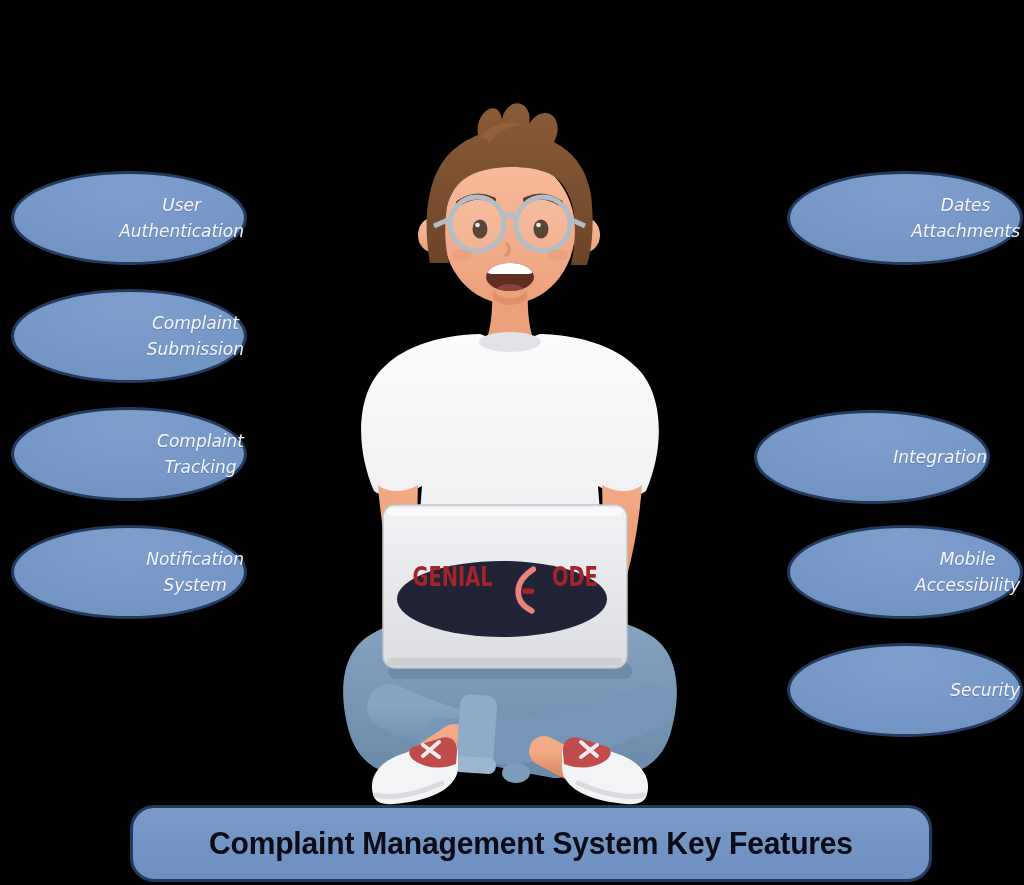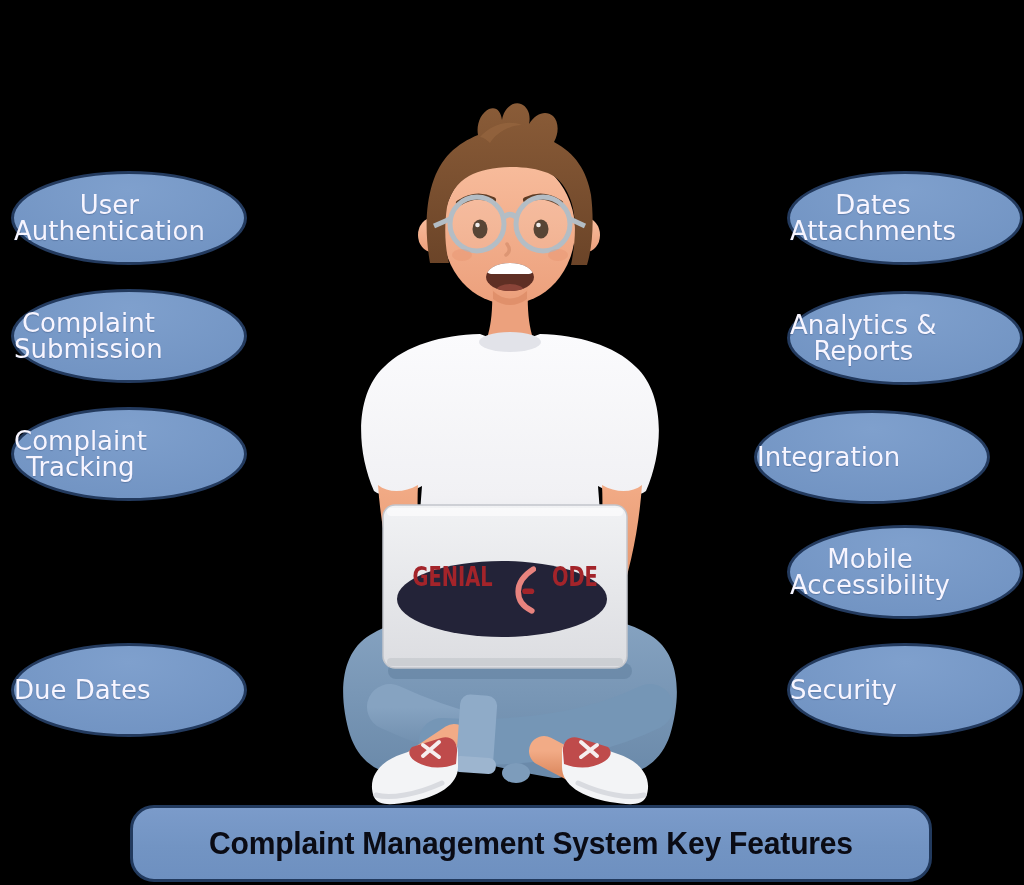--- a/index.html
+++ b/index.html
@@ -5,24 +5,25 @@
   html,body{margin:0;padding:0;background:#000;}
   .stage{
     position:relative;width:1024px;height:885px;background:#000000;
     overflow:hidden;font-family:"DejaVu Sans",sans-serif;
   }
   
   .bubble{
     position:absolute;width:236px;height:94px;border-radius:50%;
     background:radial-gradient(120% 150% at 50% 18%, #7fa0cd 0%, #7294c3 55%, #6a8dbe 100%);
     border:3px solid #233a5e;
-    display:flex;align-items:center;justify-content:flex-start;
-    text-align:center;color:#f7f5ff;font-size:26px;line-height:26px;
+    display:flex;align-items:center;justify-content:flex-end;
+    text-align:center;color:#f7f5ff;font-size:17px;line-height:26px;
     white-space:pre-line;box-sizing:border-box;
     text-shadow:0 1px 1px rgba(20,40,80,.25);
+    font-style:italic;
   }
   
   .title-bar{
     position:absolute;left:130px;top:805px;width:802px;height:77px;
     border-radius:24px;border:3px solid #223a5e;box-sizing:border-box;
     background:linear-gradient(180deg,#7b9bca 0%,#7294c3 55%,#6e90c0 100%);
     display:flex;align-items:center;justify-content:center;
   }
   .title-bar span{
     font-family:"Liberation Sans","DejaVu Sans",sans-serif;
@@ -48,26 +49,25 @@
 <body>
 
 <div class="stage">
 
   <div class="bubble" style="left:11px;top:171px;"><span>User
 Authentication</span></div>
   <div class="bubble" style="left:11px;top:289px;"><span>Complaint
 Submission</span></div>
   <div class="bubble" style="left:11px;top:407px;"><span>Complaint
 Tracking</span></div>
-  <div class="bubble" style="left:11px;top:643px;"><span>Due Dates</span></div>
+  <div class="bubble" style="left:11px;top:525px;"><span>Notification
+System</span></div>
 
   <div class="bubble" style="left:787px;top:171px;"><span>Dates
 Attachments</span></div>
-  <div class="bubble" style="left:787px;top:291px;"><span>Analytics &amp;
-Reports</span></div>
   <div class="bubble" style="left:754px;top:410px;"><span>Integration</span></div>
   <div class="bubble" style="left:787px;top:643px;"><span>Security</span></div>
   <div class="bubble" style="left:787px;top:525px;"><span>Mobile
 Accessibility</span></div>
 
   <svg class="person-svg" viewBox="0 0 380 715" aria-hidden="true">
     <defs>
       <linearGradient id="skin" x1="0" y1="0" x2="0" y2="1">
         <stop offset="0" stop-color="#f8bd9d"></stop>
           <stop offset="1" stop-color="#eca07c"></stop>

